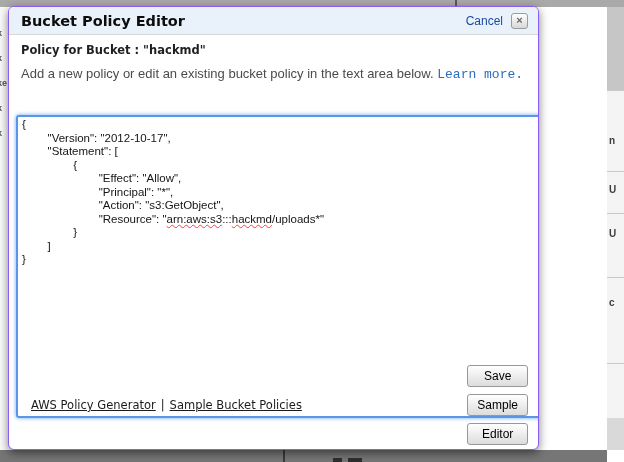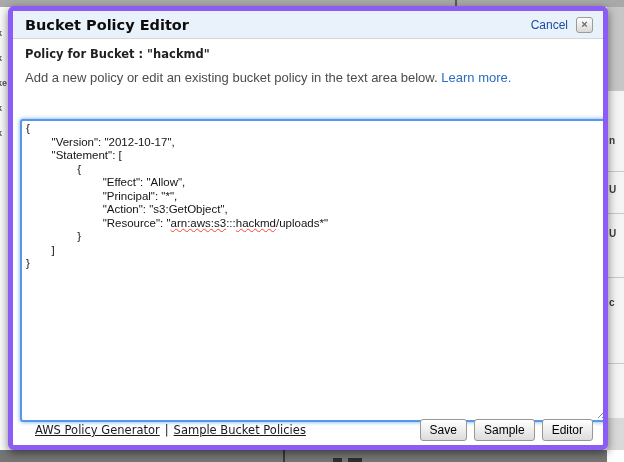--- a/index.html
+++ b/index.html
@@ -15,53 +15,53 @@
   .bg-right { position:absolute; right:0; top:7px; width:17px; height:443px; background:#f4f4f5; overflow:hidden; }
   .bg-right-topblock { position:absolute; top:0; left:0; width:17px; height:83px; background:#c6c6c7; }
   .bg-right-botblock { position:absolute; top:411px; left:0; width:17px; height:32px; background:#d9d9d9; }
   .rrow { position:absolute; left:0; width:17px; height:1px; background:#c9c9c9; }
   .rfrag { position:absolute; left:2px; font-size:10px; font-weight:bold; color:#3d3d3d; }
   .bg-bottom { position:absolute; left:0; top:450px; width:607px; height:12px; background:#767676; overflow:hidden; }
   .bg-bottom-vline { position:absolute; left:283px; top:0; width:2px; height:12px; background:#3a3a3a; }
   .bg-bottom-mark { position:absolute; top:8px; background:#2e2e2e; height:4px; }
 
   
-  .dialog { position:absolute; left:8px; top:6px; width:600px; height:444px; background:#ffffff;
-            border:5px solid #8b5cf6; border-radius:6px; box-shadow:0 3px 10px rgba(0,0,0,.5);
+  .dialog { position:absolute; left:8px; top:6px; width:531px; height:444px; background:#ffffff;
+            border:1px solid #8b5cf6; border-radius:6px; box-shadow:0 3px 10px rgba(0,0,0,.5);
             overflow:hidden; }
   .dlg-header { height:28px; background:#e9f2fb; border-bottom:1px solid #d6d6d6;
                 display:flex; align-items:center; padding:0 10px 0 12px; }
   .dlg-title { font-family:"DejaVu Sans", sans-serif; font-size:14.5px; font-weight:bold; color:#0d0d0d; }
   .hdr-right { margin-left:auto; display:flex; align-items:center; }
   .cancel-link { font-size:12px; color:#1c4ba0; text-decoration:none; cursor:pointer;text-align:center; }
   .close-btn { margin-left:8px; width:17px; height:16px; border:1px solid #9b9b9b; border-radius:3px;
                background:linear-gradient(#fefefe,#d8d8d8); color:#666; font-size:11px; font-weight:bold;
                line-height:13px; text-align:center; cursor:pointer; }
   .dlg-subtitle { padding:8px 12px 0; font-family:"DejaVu Sans", sans-serif; font-size:11.5px;
                   font-weight:bold; color:#1f1f1f; }
   .dlg-desc { padding:9px 12px 0; font-size:13px; color:#4b4b4b; }
-  .learn-more { color:#2b6cc4; text-decoration:none; cursor:pointer; }
+  .learn-more { color:#2b6cc4; text-decoration:none; cursor:pointer;font-family:Liberation Mono, monospace; }
 
   
   .policy-box { position:absolute; left:7px; top:108px; width:590px; height:303px;
                 border:2px solid #5a96e8; border-radius:3px; background:#fff;
                 box-shadow:0 0 4px rgba(82,150,235,.85); overflow:hidden; cursor:text; }
   .policy-text { padding:1px 4px; font-size:11.5px; line-height:13.5px; color:#141414;
                  white-space:pre; tab-size:8; -moz-tab-size:8; }
   .squiggle { text-decoration-line:underline; text-decoration-style:wavy;
               text-decoration-color:#ff4036; text-decoration-thickness:1px; text-underline-offset:1px; }
   .resize-handle { position:absolute; right:1px; bottom:1px; width:11px; height:11px; cursor:nwse-resize; }
 
   
   .dlg-footer { position:absolute; left:12px; right:0; bottom:4px; padding:0 10px;
                 display:flex; align-items:center; }
   .ftr-link { font-family:"DejaVu Sans", sans-serif; font-size:11.5px; color:#1b1b1b;
               text-decoration:underline; cursor:pointer; }
   .ftr-sep { font-family:"DejaVu Sans", sans-serif; font-size:11.5px; color:#1b1b1b; margin:0 5px; }
-  .btn-group { margin-left:auto; display:flex; gap:7px; }
+  .btn-group { margin-left:auto; display:flex; gap:7px;flex-direction:column; }
   .btn { min-width:40px; height:22px; padding:0 9px; font-family:"Liberation Sans", sans-serif;
          font-size:12px; color:#000; border:1px solid #979797; border-radius:3px;
          background:linear-gradient(#ffffff,#dcdcdc); cursor:pointer; }
 </style>
 </head>
 <body>
 
 <div class="bg-top">
   <div class="bg-top-vline"></div>
 </div>

